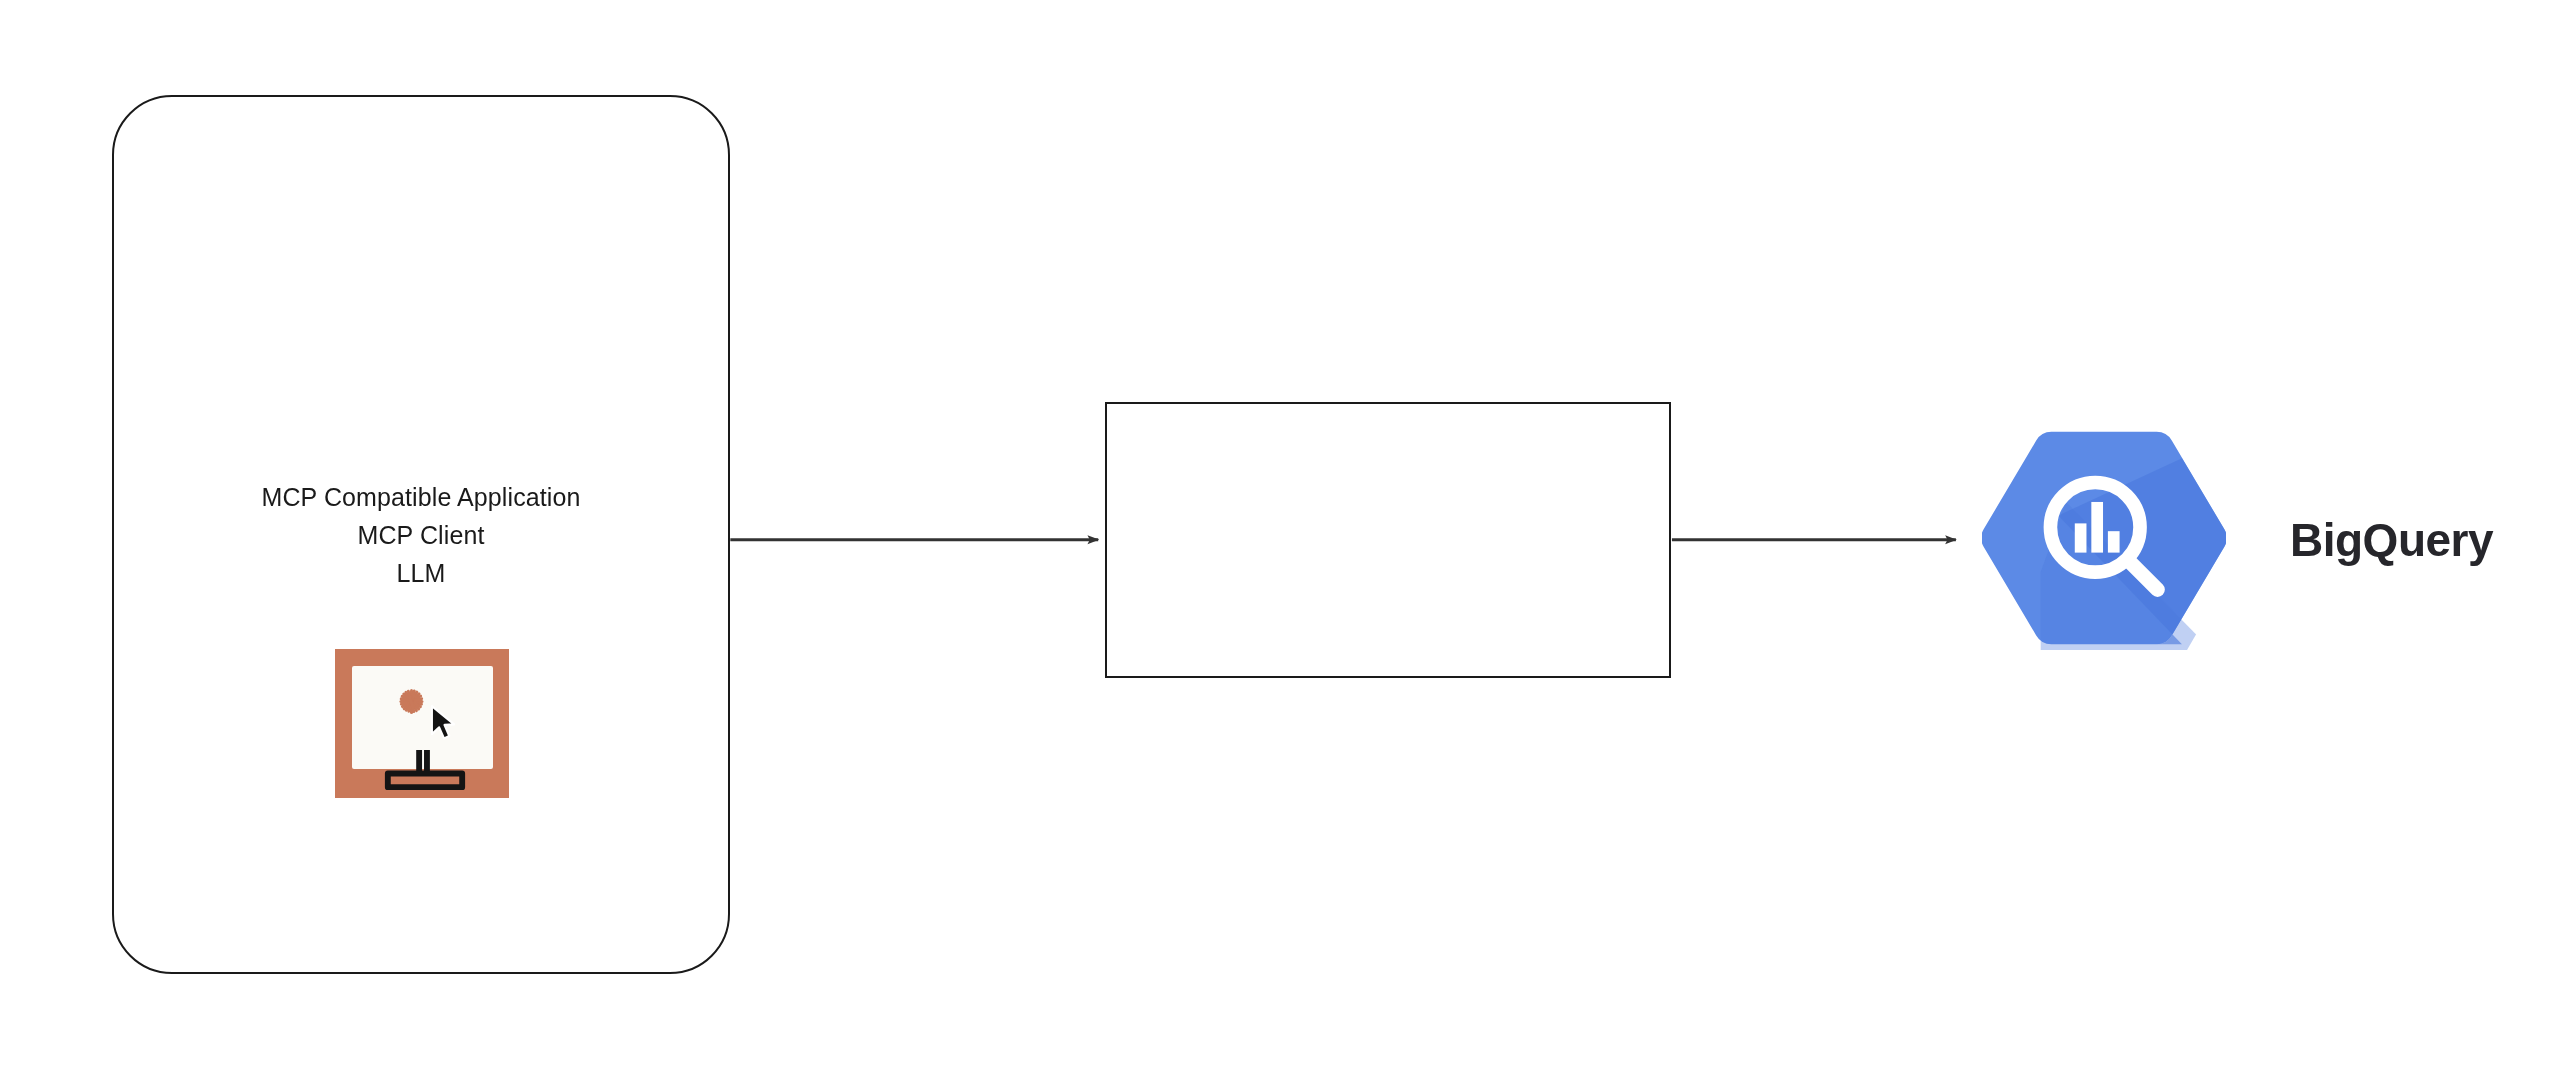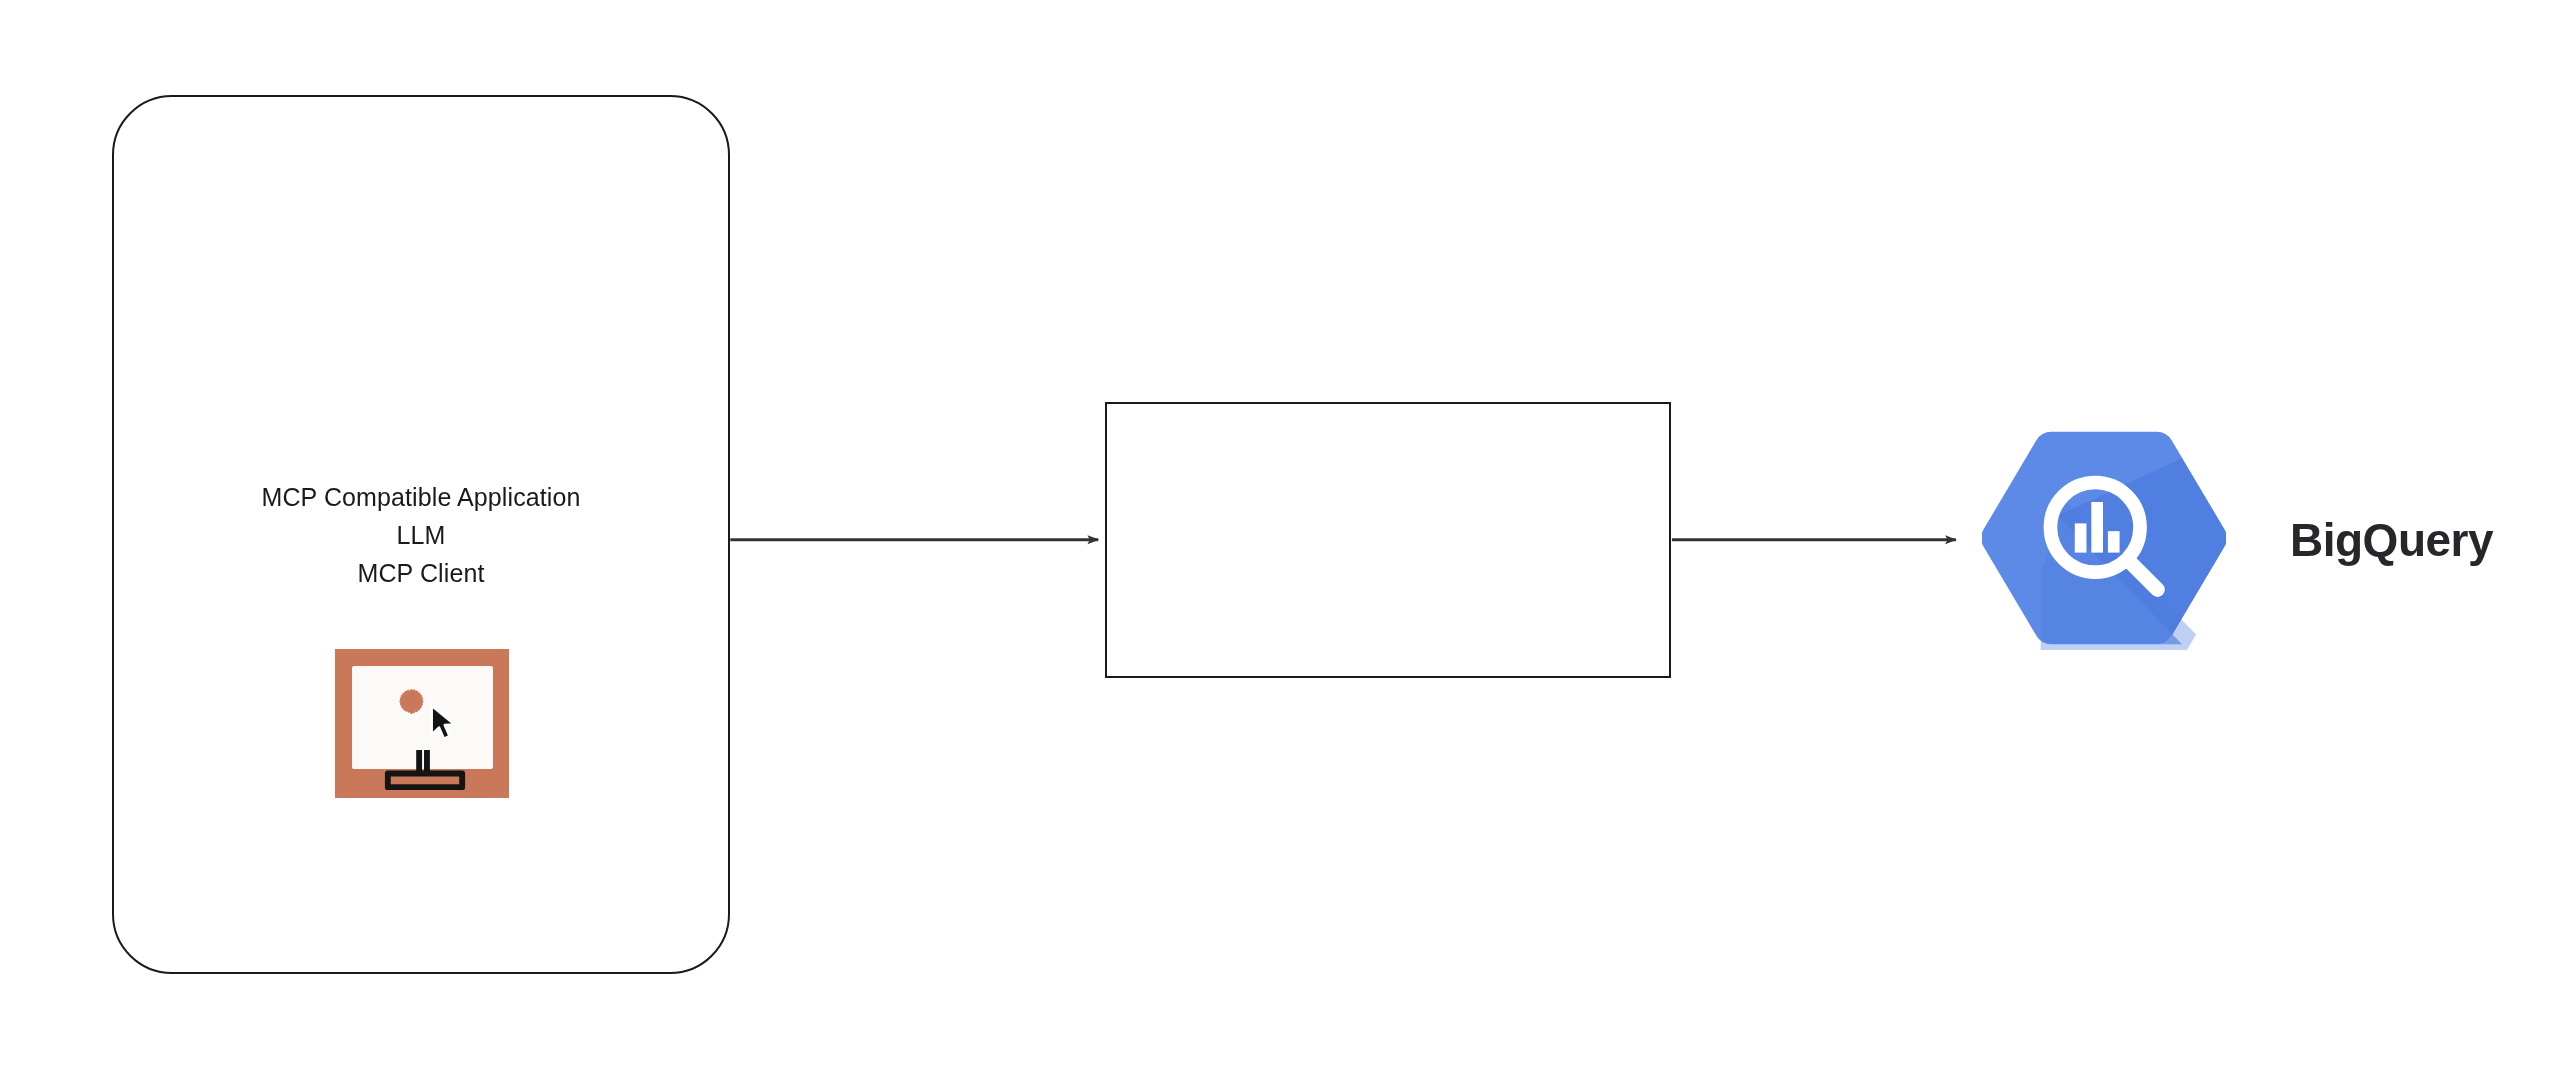--- a/index.html
+++ b/index.html
@@ -166,22 +166,22 @@
 </style>
 </head>
 <body>
 
 <div id="canvas">
 
   <div class="client-box"></div>
 
   <div class="client-labels">
     <div>MCP Compatible Application</div>
+    <div>MCP Client</div>
     <div>LLM</div>
-    <div>MCP Client</div>
   </div>
 
   <div class="monitor-icon">
     <div class="monitor-screen"></div>
 
     <div class="burst">
       <span class="core"></span>
       <span style="transform:rotate(0deg)"></span>
       <span style="transform:rotate(15deg)"></span>
       <span style="transform:rotate(30deg)"></span>

